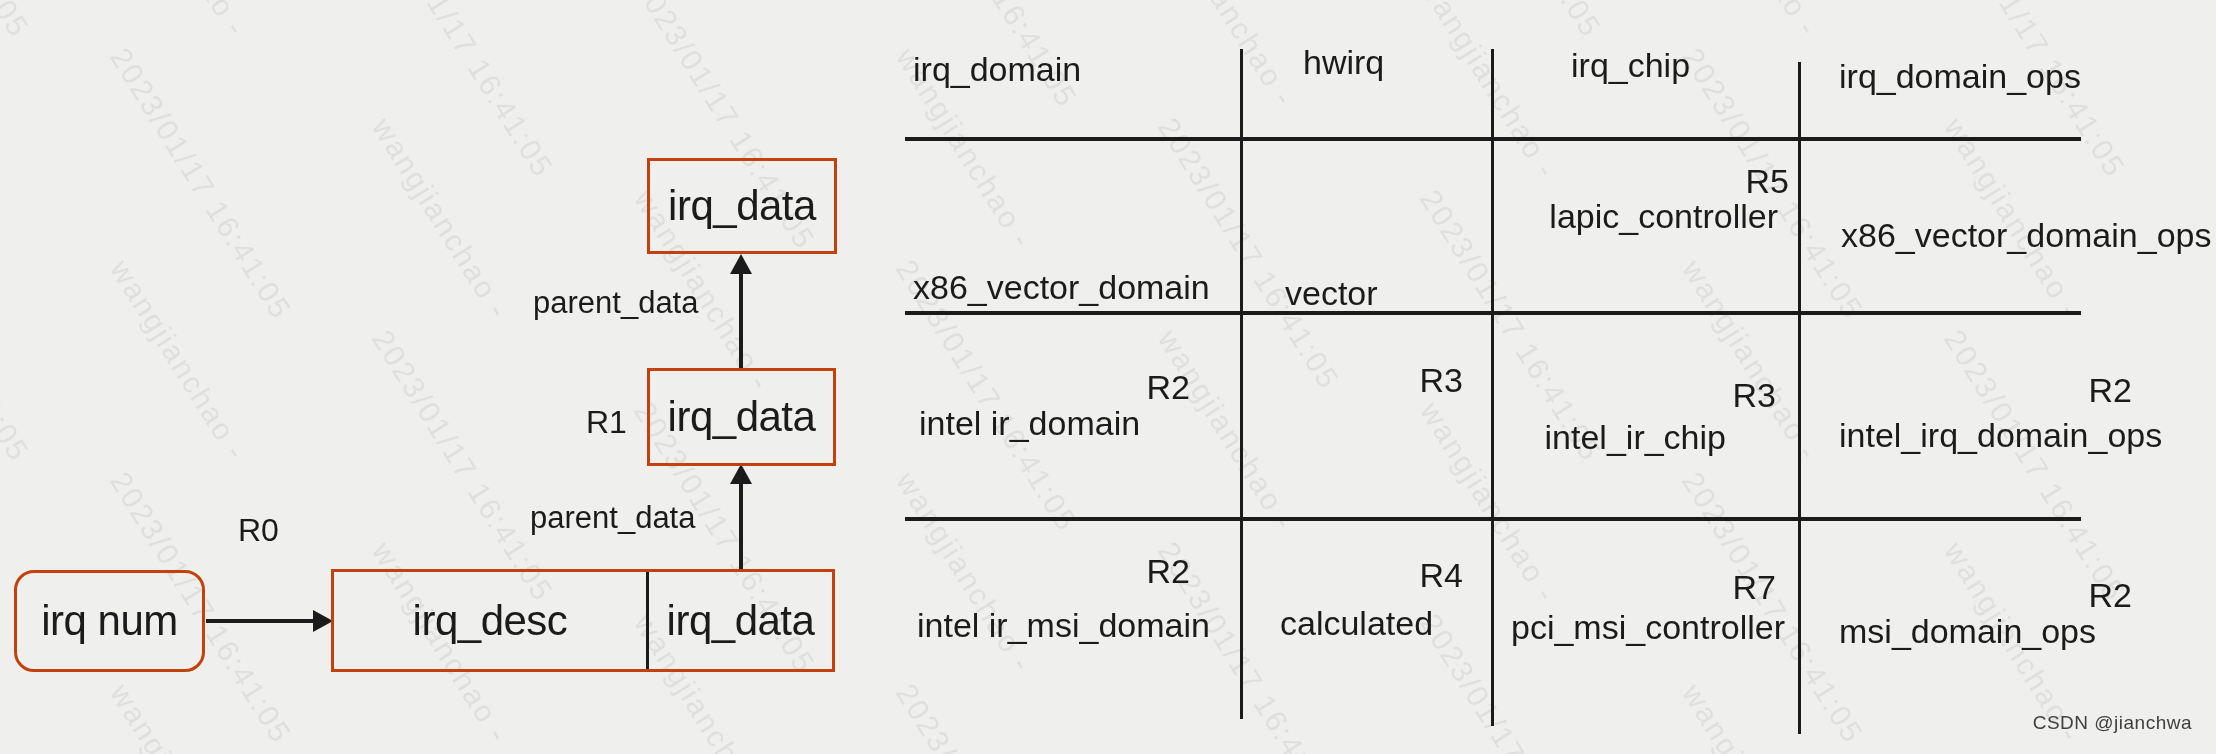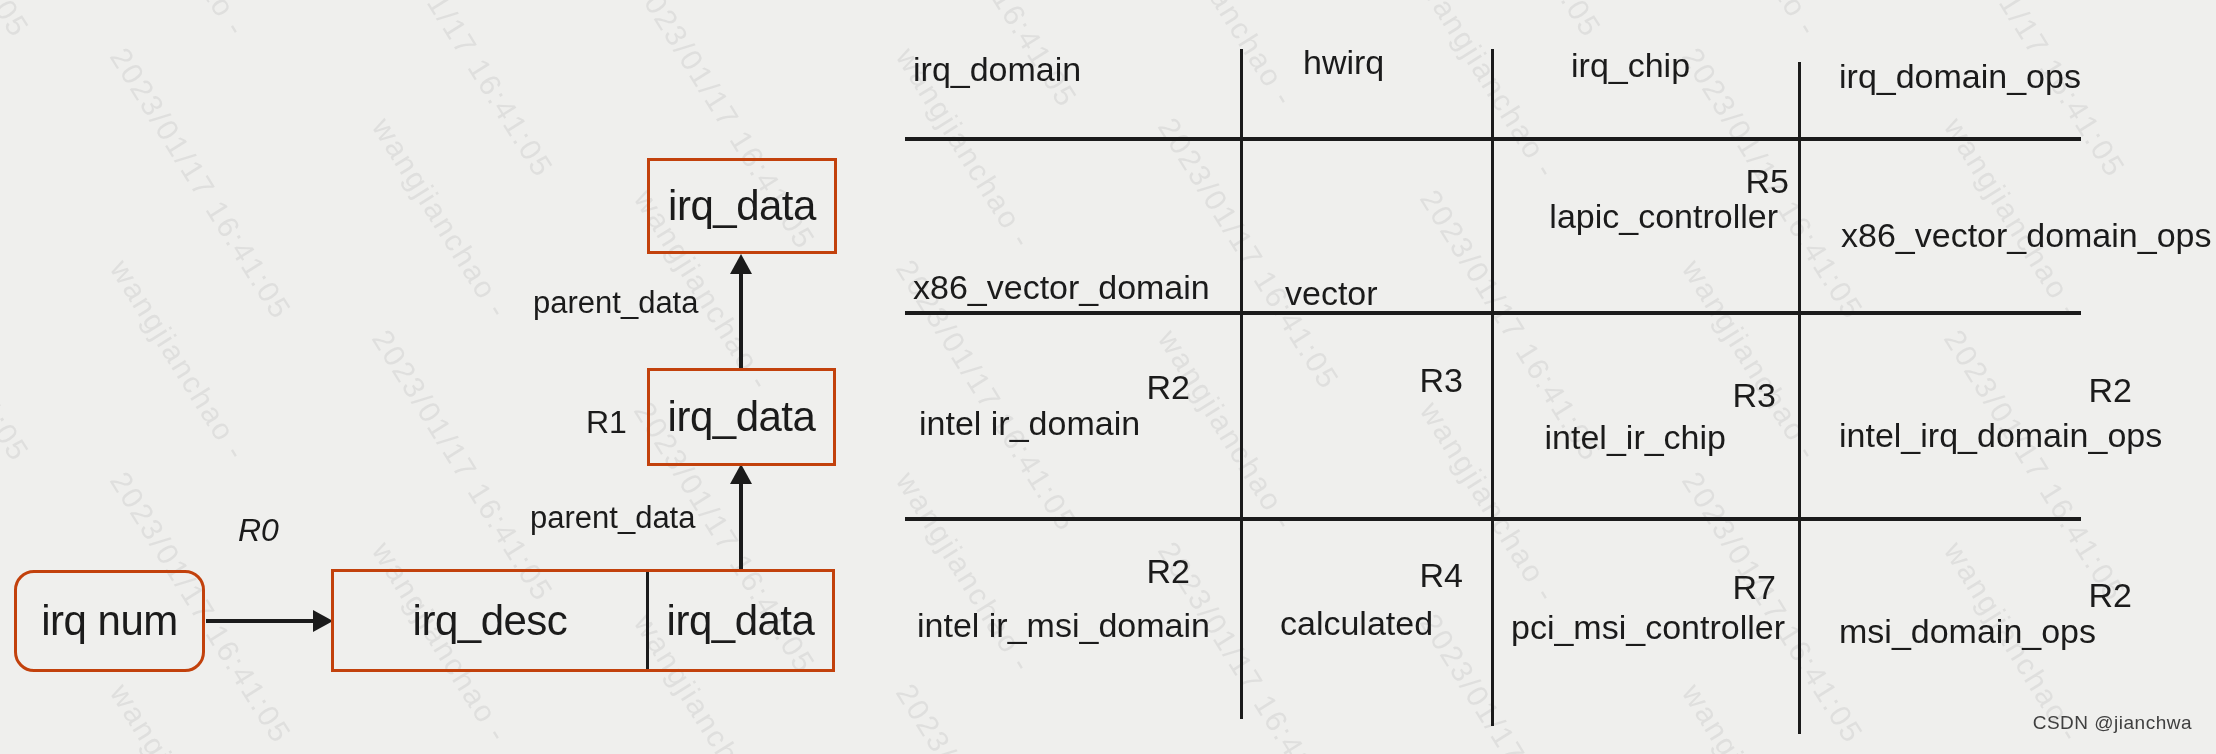--- a/index.html
+++ b/index.html
@@ -117,21 +117,21 @@
       <span style="left: 1704px; top: 678px;">wangjianchao -</span>
       <span style="left: 1966px; top: 748px;">2023/01/17 16:41:05</span>
     </div>
 
   <div class="box rounded" style="left:14px; top:570px; width:191px; height:102px;">
     <span>irq num</span>
   </div>
 
   <div class="aline" style="left:206px; top:619px; width:110px; height:4px;"></div>
   <div class="tri-right" style="left:313px; top:610px;"></div>
-  <div class="lbl" style="left:238px; top:512px; font-size:32px;font-style:italic;">R0</div>
+  <div class="lbl" style="left:238px; top:512px; font-size:32px;">R0</div>
 
   <div class="box compound" style="left:331px; top:569px; width:504px; height:103px;">
     <div class="cellA">
       <span>irq_desc</span>
     </div>
     <div class="divider"></div>
     <div class="cellB">
       <span>irq_data</span>
     </div>
   </div>

